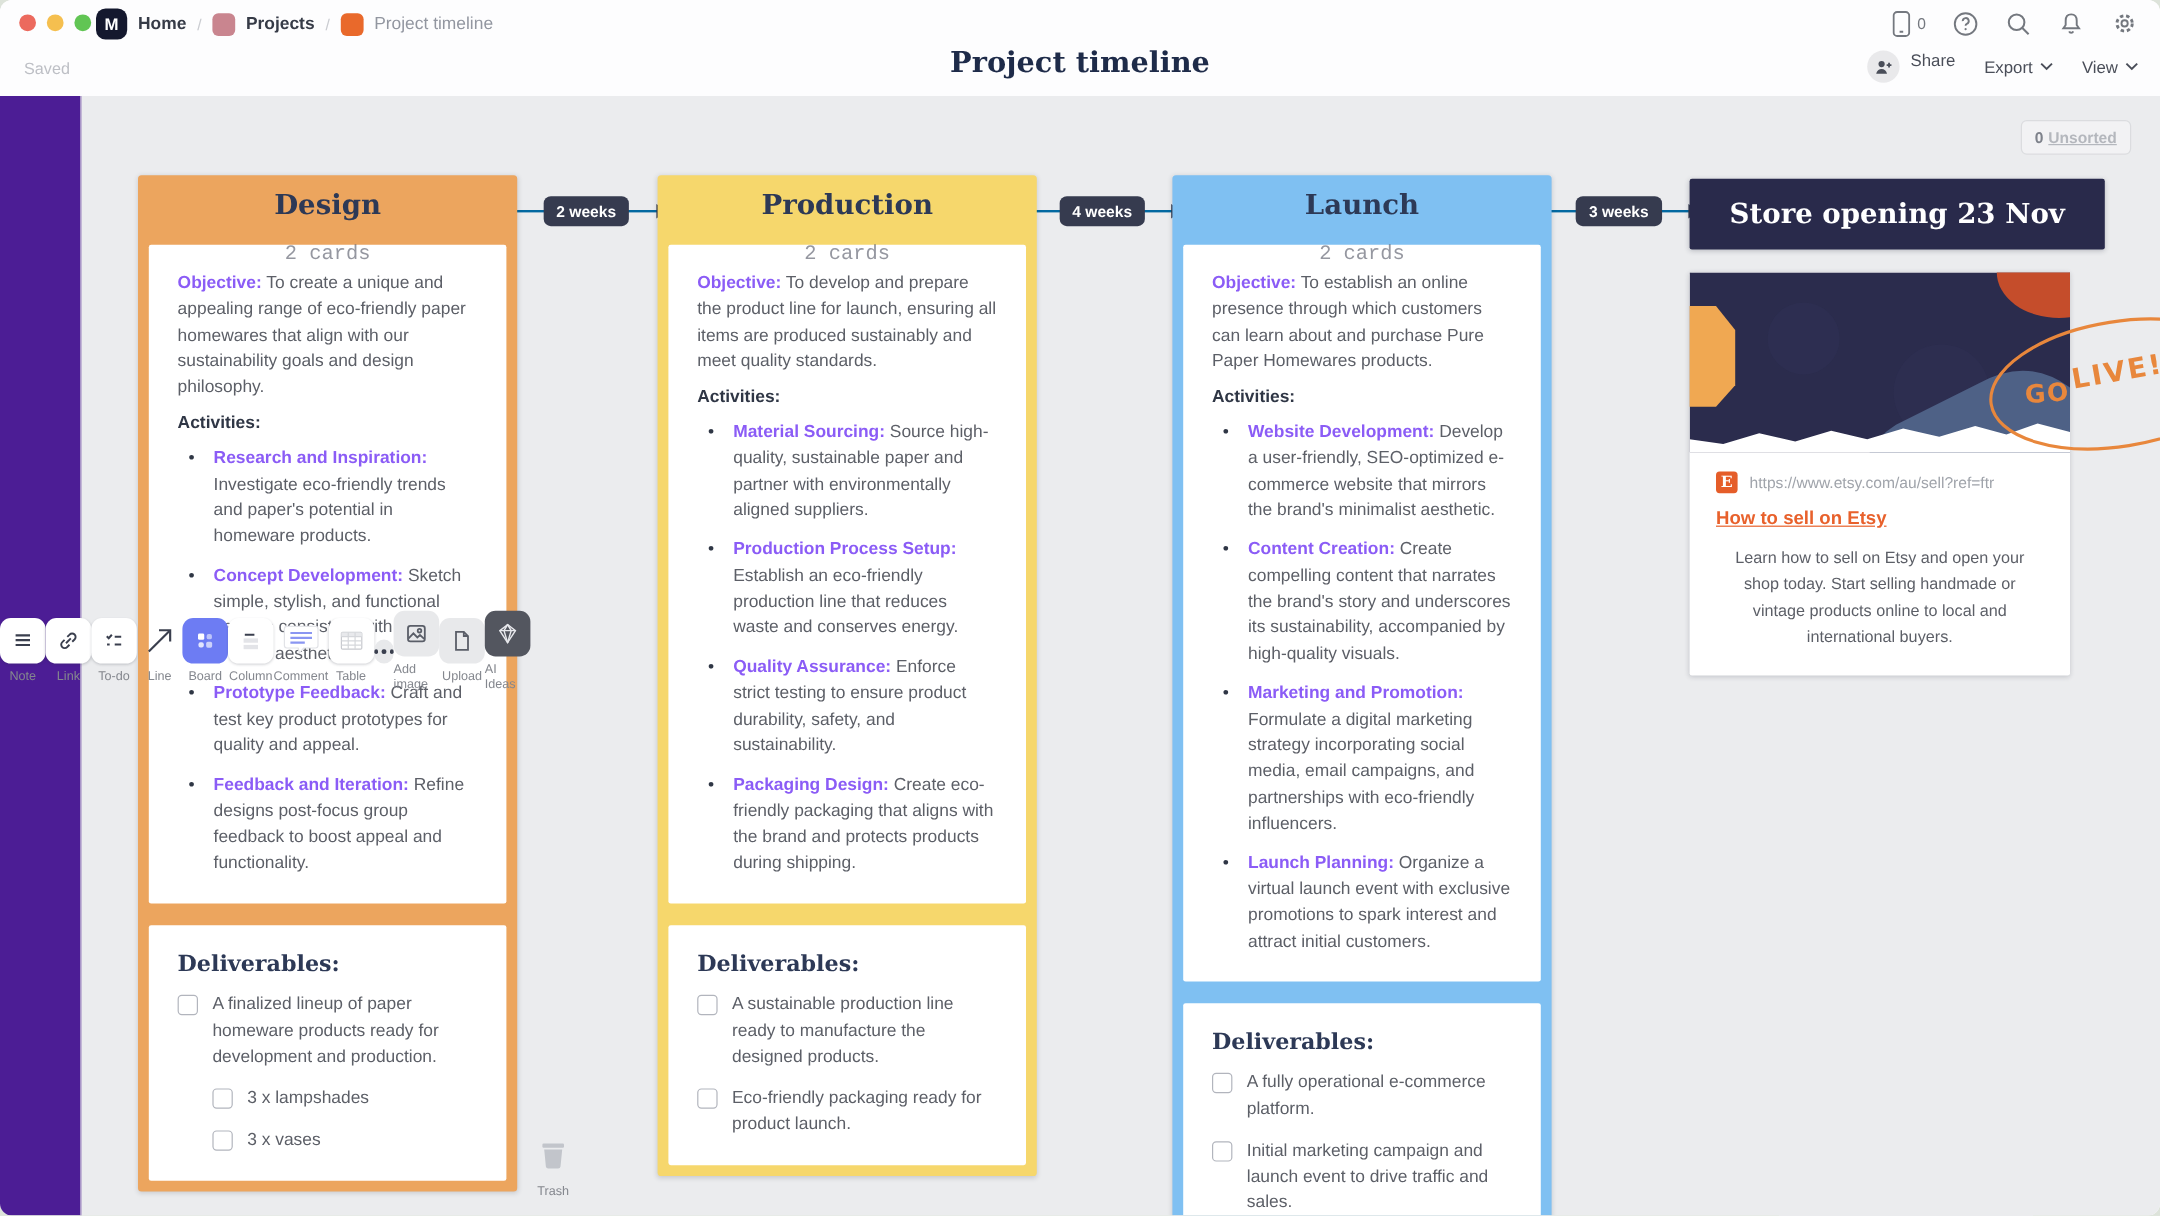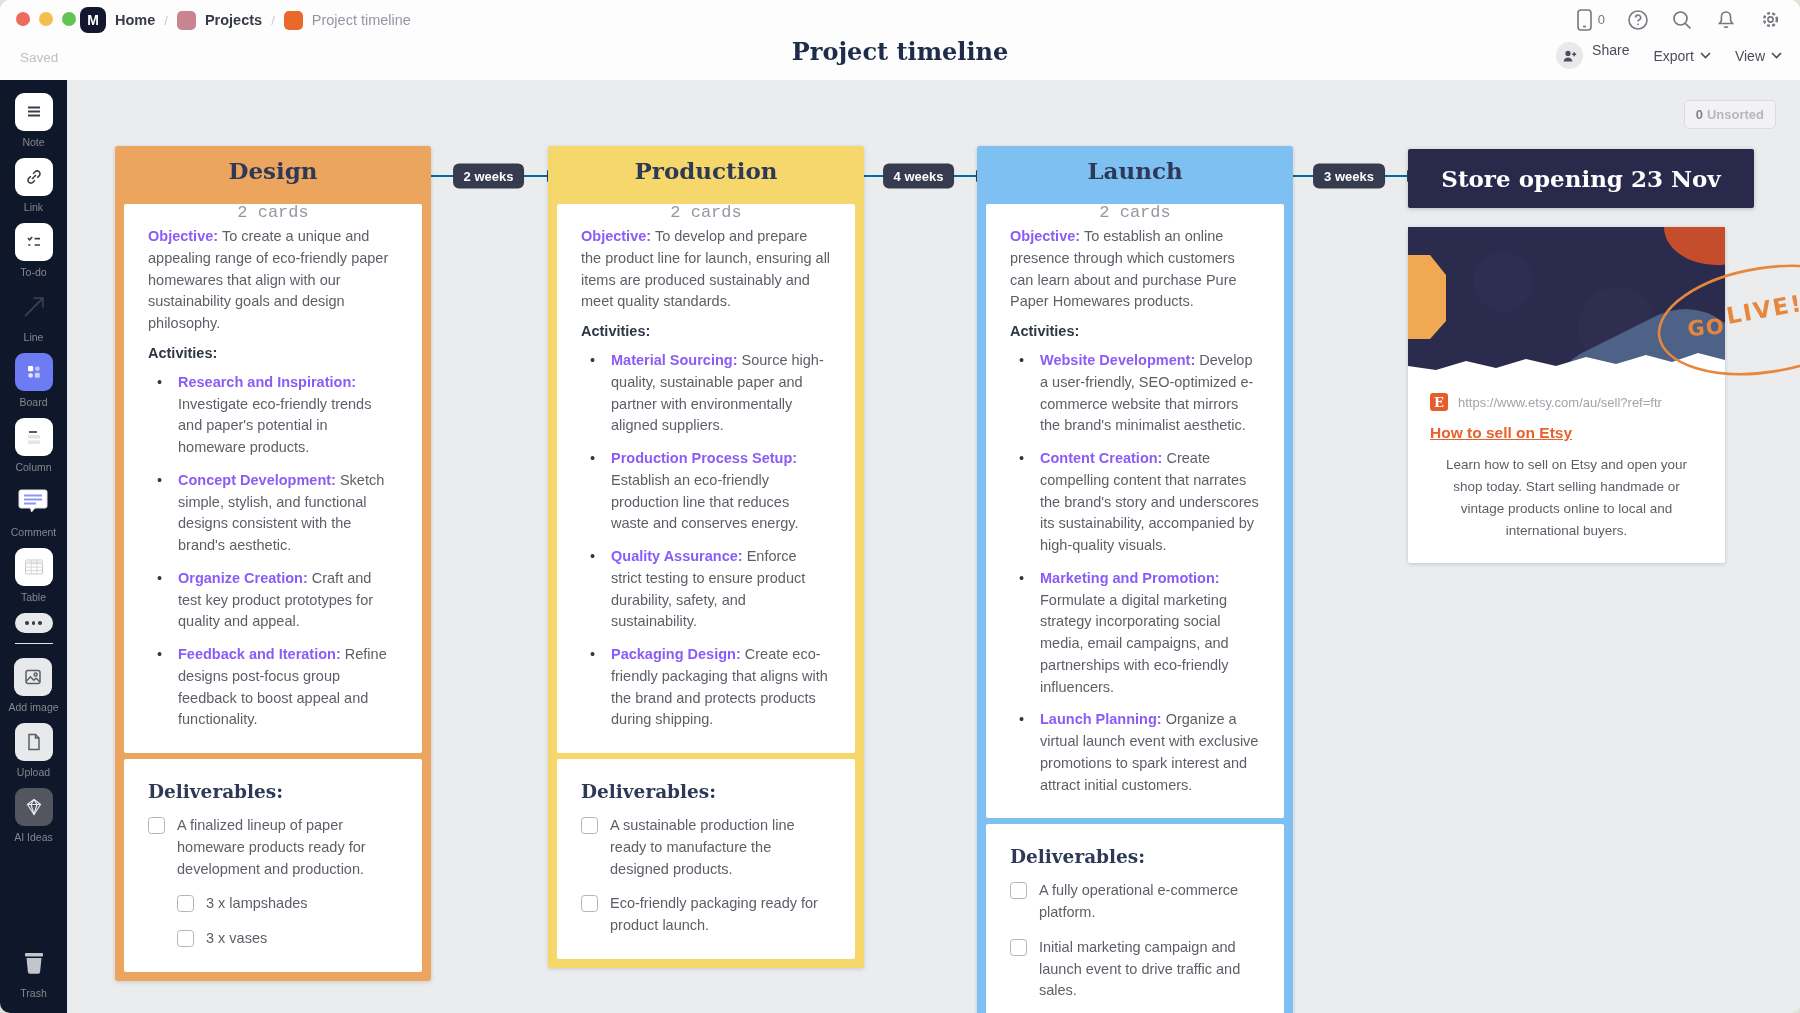--- a/index.html
+++ b/index.html
@@ -31,54 +31,54 @@
   .board-title { position:absolute; left:50%; top:37px; transform:translateX(-50%);
                  font-family:"DejaVu Serif", serif; font-weight:bold; font-size:24px; color:#1e2b49; }
   .top-controls { position:absolute; right:18px; top:42px; display:flex; align-items:center; gap:24px;
                   font-size:14px; color:#4a4e59; }
   .share-group { display:flex; align-items:flex-start; gap:9px; }
   .avatar { width:27px; height:27px; border-radius:50%; background:#e9e9eb; display:flex;
             align-items:center; justify-content:center; }
   .drop { display:flex; align-items:center; gap:6px; }
 
   
-  .sidebar { position:absolute; top:80px; left:0; bottom:0; width:68px; background:#0f172a;
-             border-right:1px solid #e4e5e8; display:flex; flex-direction:column; align-items:center;
+  .sidebar { position:absolute; top:80px; left:0; bottom:0; width:68px; background:#4c1d95;
+             border-right:1px solid #e4e5e8; display:flex; align-items:center;
              padding:13px 0 12px; z-index:4; }
   .tool { display:flex; flex-direction:column; align-items:center; margin-bottom:10px; }
   .tool-box { width:38px; height:38px; border-radius:9px; background:#fff;
               box-shadow:0 1px 2px rgba(40,44,63,.18); display:flex; align-items:center; justify-content:center; }
   .tool-box.plain { background:transparent; box-shadow:none; }
   .tool-box.blue  { background:#6d7cf3; box-shadow:none; }
   .tool-box.gray  { background:#e8e9eb; box-shadow:none; }
   .tool-box.dark  { background:#53565f; box-shadow:none; }
   .tool-label { font-size:10.5px; color:#84878e; margin-top:5px; }
   .more-pill { width:38px; height:20px; border-radius:10px; background:#e8e9eb; display:flex;
                align-items:center; justify-content:center; gap:3px; margin-bottom:8px; }
   .more-pill i { width:3.5px; height:3.5px; border-radius:50%; background:#3a3f4e; display:block; }
   .side-divider { width:38px; height:1px; background:#e2e3e6; margin:2px 0 14px; }
   .trash-tool { margin-top:auto; margin-bottom:2px; }
 
   
   .canvas { position:absolute; top:80px; left:68px; right:0; bottom:0; background:#ebecee; overflow:hidden; }
 
   .unsorted { position:absolute; top:20px; right:24px; border:1px solid #dbdcdf; border-radius:5px;
               background:rgba(255,255,255,.35); padding:6px 11px; font-size:13px; font-weight:bold; }
-  .unsorted .n { color:#7e828b; } .unsorted .t { color:#b4b7bd; font-weight:bold; margin-left:4px; }
+  .unsorted .n { color:#7e828b; } .unsorted .t { color:#b4b7bd; font-weight:bold; margin-left:4px;text-decoration:underline; }
 
   .col { position:absolute; top:66px; width:316px; border-radius:3px; padding:0 9px 9px;
          box-shadow:0 1px 4px rgba(40,44,63,.18); }
   .col-design { left:47px;  background:#eca55e; }
   .col-production { left:480px; background:#f6d76c; }
   .col-launch { left:909px; background:#7fc0f2; }
   .col-header { height:58px; text-align:center; padding-top:11px; }
   .col-title { font-family:"DejaVu Serif", serif; font-weight:bold; font-size:23px; color:#2d3956; }
   .col-count { font-size:17px; color:rgba(44,47,66,.5); margin-top:19px;font-family:Liberation Mono, monospace; }
   .card { background:#fff; border-radius:2px; padding:22px 24px; }
-  .card + .card { margin-top:6px; }
+  .card + .card { margin-top:18px; }
 
   .body-text { font-size:14.5px; line-height:1.5; color:#5c5f67; }
   .b { font-weight:bold; color:#8b5cf6; }
   .para { margin-bottom:10px; }
   .section-label { font-weight:bold; color:#2f3645; font-size:14.5px; margin-bottom:4px; }
   .li { display:flex; margin-top:11px; font-size:14.5px; line-height:1.5; color:#5c5f67; }
   .li .dot { width:30px; flex:none; color:#2f3645; padding-left:9px; }
   .li .txt { flex:1; }
 
   .deliv-title { font-family:"DejaVu Serif", serif; font-weight:bold; font-size:18.5px; color:#2d3956; margin-bottom:4px; }
@@ -354,21 +354,21 @@
         <div class="li">
             <span class="dot">•</span>
             <span class="txt"><span class="b">Research and Inspiration:</span> <span>Investigate eco-friendly trends and paper's potential in homeware products.</span></span>
           </div>
         <div class="li">
             <span class="dot">•</span>
             <span class="txt"><span class="b">Concept Development:</span> <span>Sketch simple, stylish, and functional designs consistent with the brand's aesthetic.</span></span>
           </div>
         <div class="li">
             <span class="dot">•</span>
-            <span class="txt"><span class="b">Organize Creation:</span> <span>Craft and test key product prototypes for quality and appeal.</span></span>
+            <span class="txt"><span class="b">Prototype Feedback:</span> <span>Craft and test key product prototypes for quality and appeal.</span></span>
           </div>
         <div class="li">
             <span class="dot">•</span>
             <span class="txt"><span class="b">Feedback and Iteration:</span> <span>Refine designs post-focus group feedback to boost appeal and functionality.</span></span>
           </div>
       </div>
       <div class="card">
         <div class="deliv-title">Deliverables:</div>
         <div class="check-row">
           <span class="checkbox"></span>

